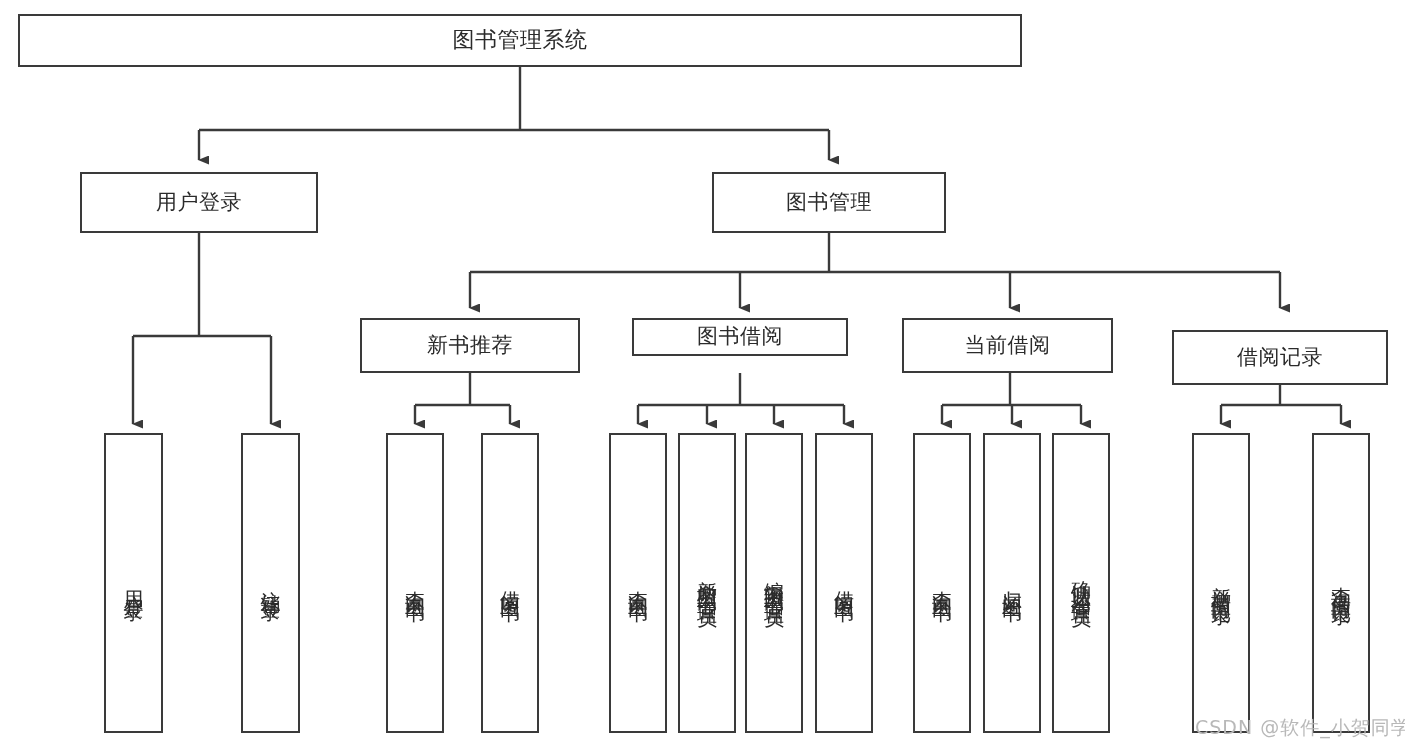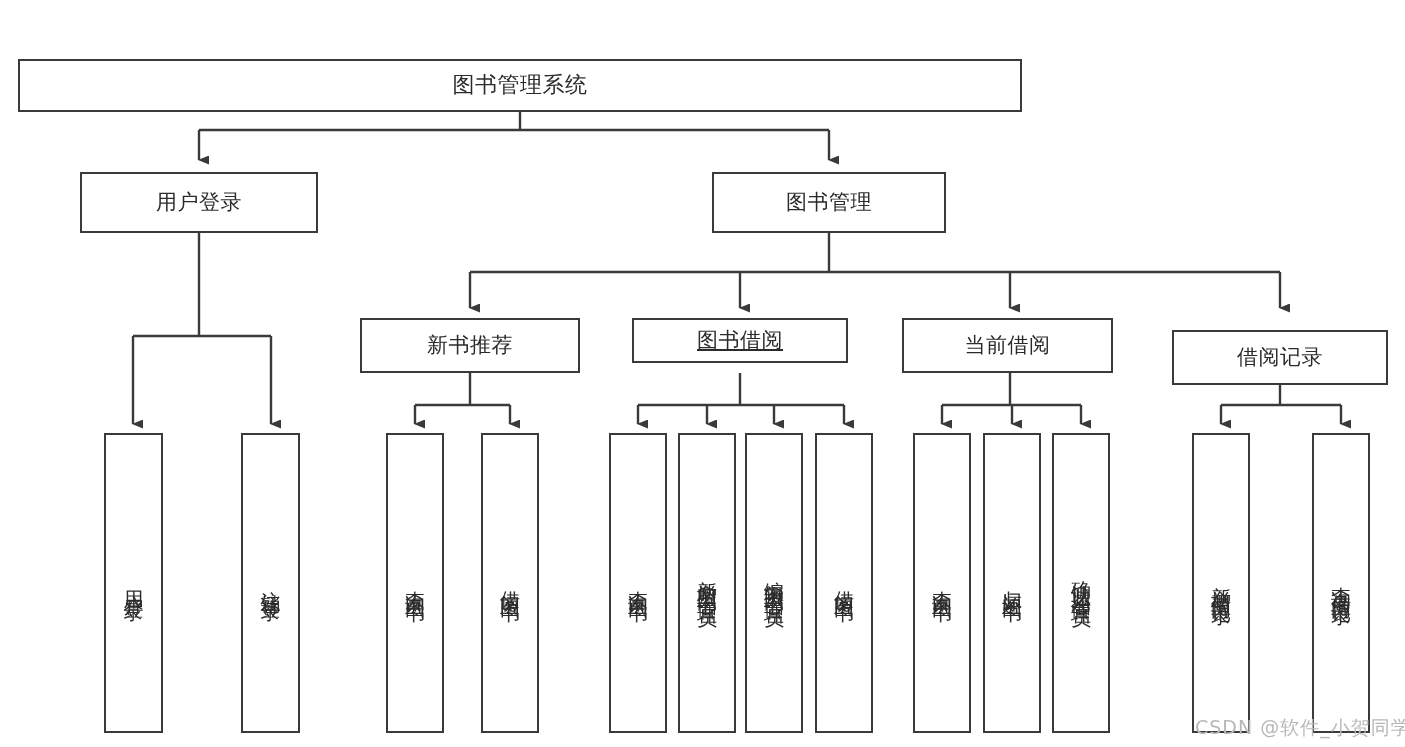--- a/index.html
+++ b/index.html
@@ -117,35 +117,35 @@
       <path d="M1012,405 L1012,424" marker-end="url(#arrow)"></path>
       <path d="M1081,405 L1081,424" marker-end="url(#arrow)"></path>
 
       <path d="M1280,373 L1280,405"></path>
       <path d="M1221,405 L1341,405"></path>
       <path d="M1221,405 L1221,424" marker-end="url(#arrow)"></path>
       <path d="M1341,405 L1341,424" marker-end="url(#arrow)"></path>
     </g>
   </svg>
 
-  <div class="node horiz root" style="left:18px; top:14px; width:1004px; height:53px;margin-top:45px;">
+  <div class="node horiz root" style="left:18px; top:14px; width:1004px; height:53px;">
     <span>图书管理系统</span>
   </div>
 
   <div class="node horiz" style="left:80px; top:172px; width:238px; height:61px;">
     <span>用户登录</span>
   </div>
   <div class="node horiz" style="left:712px; top:172px; width:234px; height:61px;">
     <span>图书管理</span>
   </div>
 
   <div class="node horiz" style="left:360px; top:318px; width:220px; height:55px;">
     <span>新书推荐</span>
   </div>
-  <div class="node horiz" style="left:632px; top:318px; width:216px; height:45px;text-decoration:underline;">
+  <div class="node horiz" style="left:632px; top:318px; width:216px; height:38px;">
     <span>图书借阅</span>
   </div>
   <div class="node horiz" style="left:902px; top:318px; width:211px; height:55px;">
     <span>当前借阅</span>
   </div>
   <div class="node horiz" style="left:1172px; top:318px; width:216px; height:55px;margin-top:12px;">
     <span>借阅记录</span>
   </div>
 
   <div class="node vert" style="left:104px; top:433px; width:59px; height:300px;">

